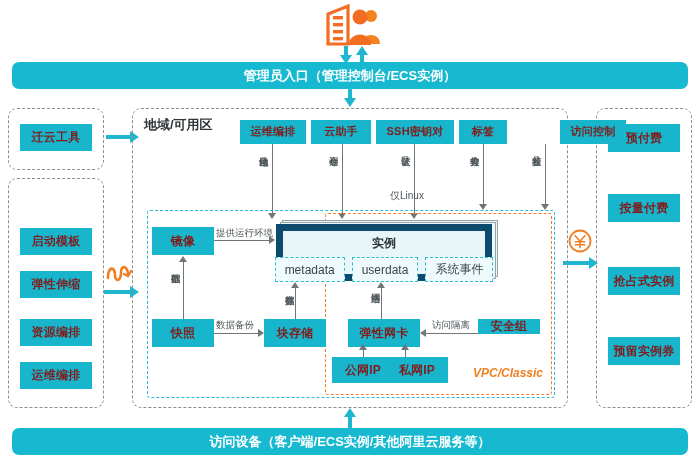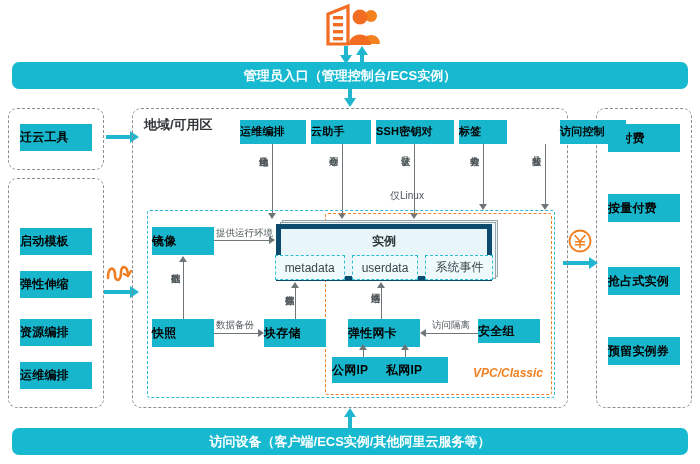--- a/index.html
+++ b/index.html
@@ -11,23 +11,23 @@
     position:relative;
     width:700px;height:464px;
     background:#ffffff;
     overflow:hidden;
   }
   .abs{position:absolute;box-sizing:border-box;}
 
   
   .chip{
     background:#17b6cd;
-    color:#000000;
+    color:#7f1d1d;
     font-weight:bold;
-    display:flex;align-items:center;justify-content:flex-start;
+    display:flex;align-items:center;justify-content:center;
     text-align:center;
     line-height:1.05;
     letter-spacing:.2px;
   }
   .chip.sm{font-size:11px;}
   .chip.md{font-size:12px;}
 
   
   .banner{
     background:#16b9d0;
@@ -55,21 +55,21 @@
     background:transparent;
   }
 
   
   .inst-shadow{
     background:#e9f7fa;
     border:1px solid #9aa4a8;
   }
   .inst-card{
     background:#e8f6fa;
-    border:5px solid #0c4a6e;
+    border:7px solid #0c4a6e;
     display:flex;flex-direction:column;align-items:center;
   }
   .inst-title{
     color:#2d3436;font-size:12px;font-weight:bold;
     margin-top:4px;
   }
   .inst-subrow{
     display:flex;gap:7px;margin-top:5px;width:100%;
     justify-content:center;
   }
@@ -287,21 +287,21 @@
   </div>
   <div class="abs chip md" style="left:152px;top:319px;width:62px;height:28px;">
     <span>快照</span>
   </div>
   <div class="abs chip md" style="left:264px;top:319px;width:62px;height:28px;">
     <span>块存储</span>
   </div>
   <div class="abs chip md" style="left:348px;top:319px;width:72px;height:28px;">
     <span>弹性网卡</span>
   </div>
-  <div class="abs chip md" style="left:478px;top:319px;width:62px;height:24px;font-family:Liberation Serif, serif;">
+  <div class="abs chip md" style="left:478px;top:319px;width:62px;height:15px;font-family:Liberation Serif, serif;">
     <span>安全组</span>
   </div>
   <div class="abs chip md" style="left:332px;top:357px;width:62px;height:26px;">
     <span>公网IP</span>
   </div>
   <div class="abs chip md" style="left:386px;top:357px;width:62px;height:26px;">
     <span>私网IP</span>
   </div>
 
   <div class="abs ln-h" style="left:214px;top:240px;width:57px;"></div>

